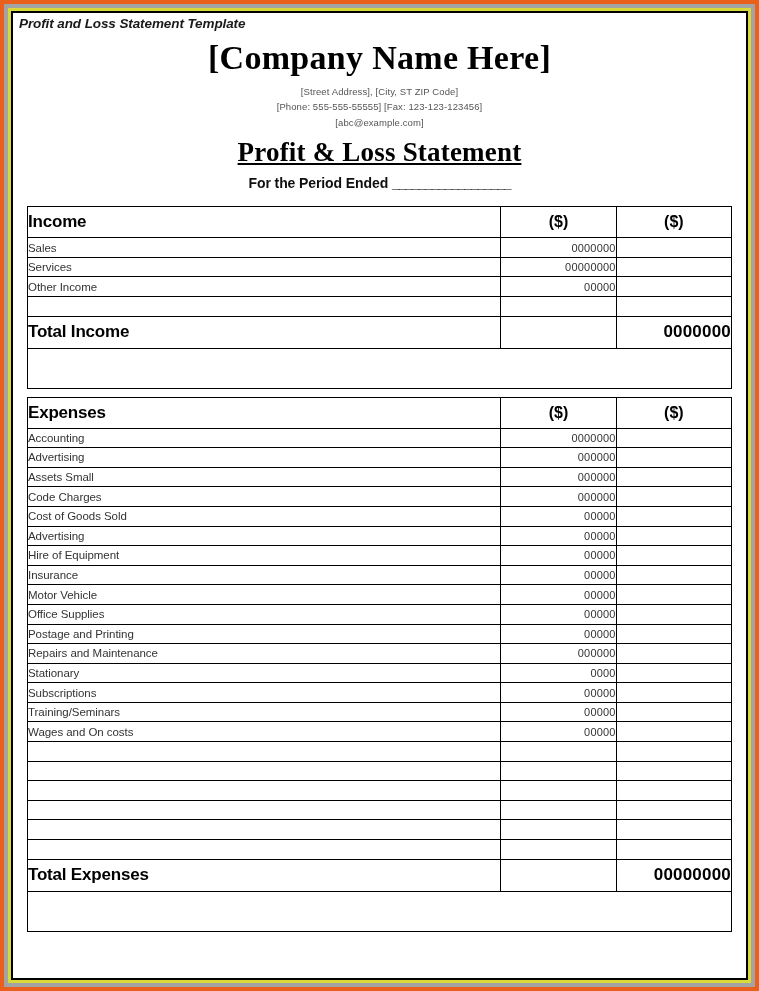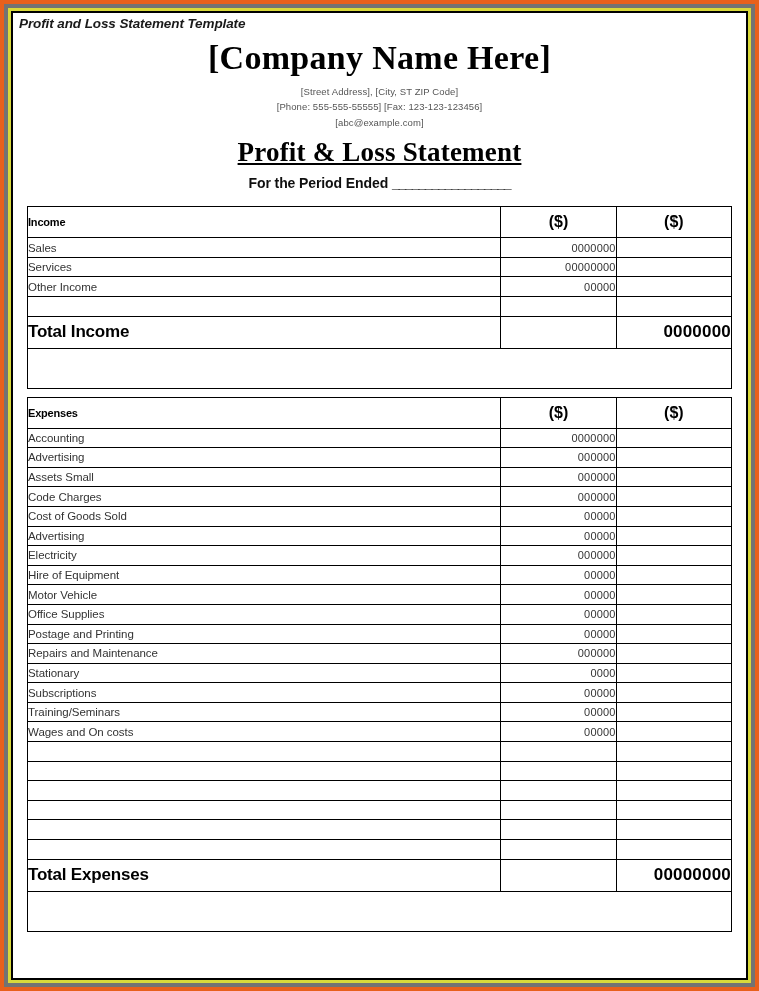--- a/index.html
+++ b/index.html
@@ -19,21 +19,21 @@
     position: absolute;
     left: 0; top: 0;
     width: 759px; height: 991px;
     box-sizing: border-box;
     background: #e8601c;
     padding: 4px;
   }
   #frame-black-1 {
     box-sizing: border-box;
     width: 100%; height: 100%;
-    background: #737373;
+    background: #a3a3a3;
     padding: 4px;
   }
   #frame-gold {
     box-sizing: border-box;
     width: 100%; height: 100%;
     background: #d9d93a;
     padding: 3px;
   }
   #frame-black-2 {
     box-sizing: border-box;
@@ -118,21 +118,21 @@
   col.c-desc { width: 472px; }
   col.c-amt  { width: 115px; }
   col.c-tot  { width: 115px; }
 
   tr.r-section td { height: 30px; }
   tr.r-item td    { height: 18.6px; }
   tr.r-blank td   { height: 18.6px; }
   tr.r-total td   { height: 31px; }
 
   .sec-label {
-    font-size: 11px;
+    font-size: 17px;
     font-weight: bold;
     color: #000;
     padding-left: 6px;
     letter-spacing: -0.2px;
   }
   .sec-unit {
     font-size: 16px;
     font-weight: bold;
     color: #000;
     text-align: center;
@@ -281,26 +281,26 @@
                     <td class="item-label">Cost of Goods Sold</td>
                     <td class="item-amt">00000</td>
                     <td></td>
                   </tr>
                   <tr class="r-item">
                     <td class="item-label">Advertising</td>
                     <td class="item-amt">00000</td>
                     <td></td>
                   </tr>
                   <tr class="r-item">
-                    <td class="item-label">Electricity</td>
-                    <td class="item-amt">000000</td>
-                    <td></td>
-                  </tr>
-                  <tr class="r-item">
                     <td class="item-label">Hire of Equipment</td>
+                    <td class="item-amt">00000</td>
+                    <td></td>
+                  </tr>
+                  <tr class="r-item">
+                    <td class="item-label">Insurance</td>
                     <td class="item-amt">00000</td>
                     <td></td>
                   </tr>
                   <tr class="r-item">
                     <td class="item-label">Motor Vehicle</td>
                     <td class="item-amt">00000</td>
                     <td></td>
                   </tr>
                   <tr class="r-item">
                     <td class="item-label">Office Supplies</td>

